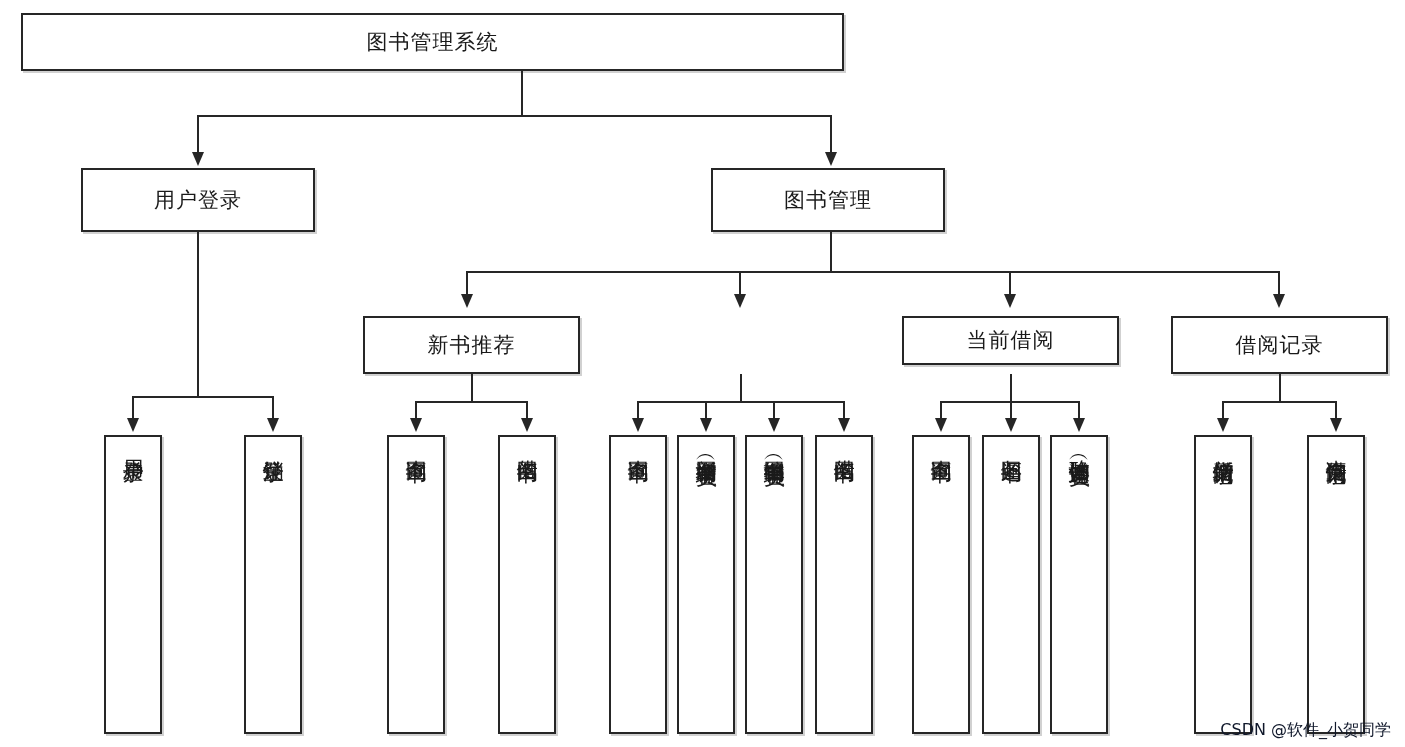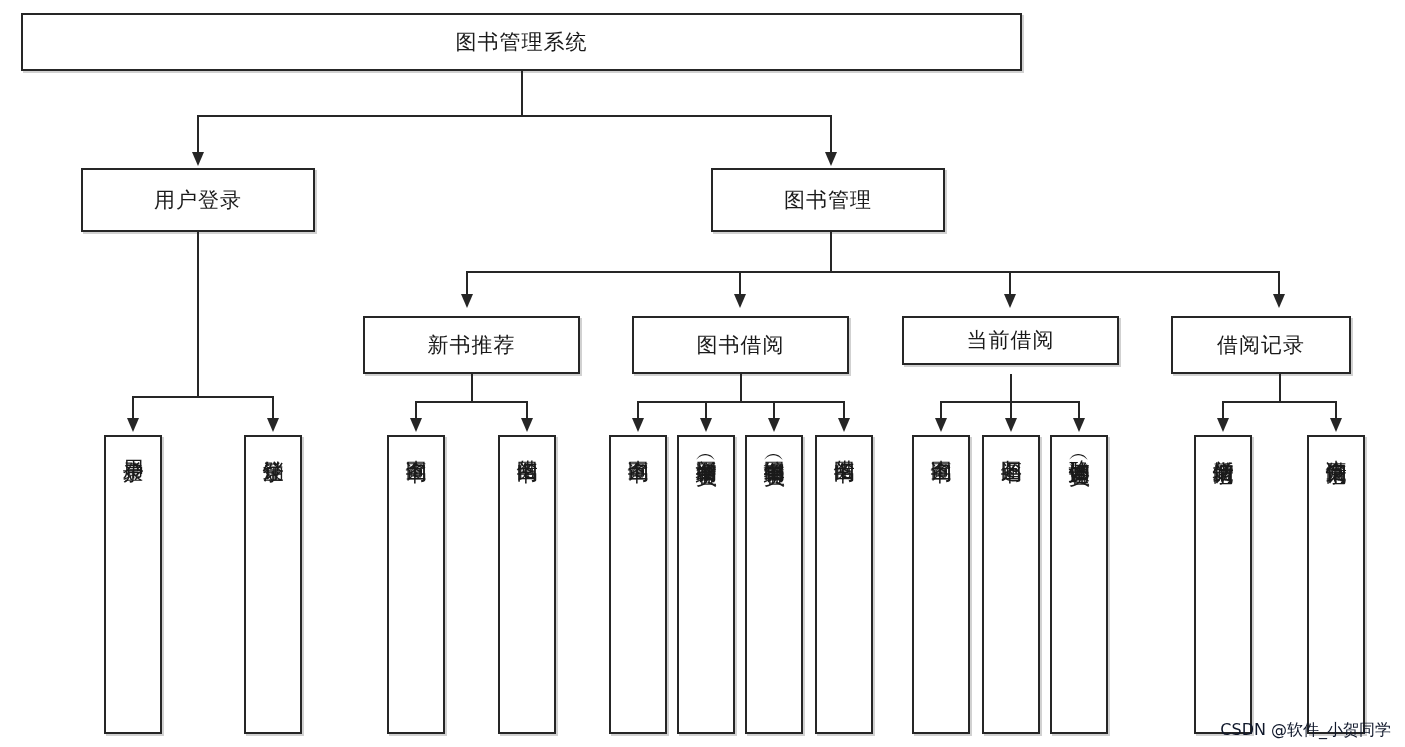--- a/index.html
+++ b/index.html
@@ -82,21 +82,21 @@
     color: #0f172a;
     white-space: nowrap;
     font-family: "DejaVu Sans", sans-serif;
   }
 </style>
 </head>
 <body>
 
 <div id="canvas">
 
-  <div class="node root h" style="left:21px; top:13px; width:1001px; height:58px;">
+  <div class="node root h" style="left:21px; top:13px; width:823px; height:58px;">
     <span class="label">图书管理系统</span>
   </div>
 
   <div class="seg v" style="left:521px; top:71px; width:2px; height:45px;"></div>
 
   <div class="seg h" style="left:197px; top:115px; width:635px; height:2px;"></div>
 
   <div class="seg v" style="left:197px; top:115px; width:2px; height:38px;"></div>
   <div class="arrow" style="left:192px; top:152px;"></div>
 
@@ -125,27 +125,24 @@
   <div class="seg v" style="left:739px; top:271px; width:2px; height:24px;"></div>
   <div class="arrow" style="left:734px; top:294px;"></div>
   <div class="seg v" style="left:1009px; top:271px; width:2px; height:24px;"></div>
   <div class="arrow" style="left:1004px; top:294px;"></div>
   <div class="seg v" style="left:1278px; top:271px; width:2px; height:24px;"></div>
   <div class="arrow" style="left:1273px; top:294px;"></div>
 
   <div class="node h" style="left:363px; top:316px; width:217px; height:58px;">
     <span class="label">新书推荐</span>
   </div>
-  <div class="node h" style="left:632px; top:316px; width:217px; height:58px;">
-    <span class="label">图书借阅</span>
-  </div>
   <div class="node h" style="left:902px; top:316px; width:217px; height:49px;">
     <span class="label">当前借阅</span>
   </div>
-  <div class="node h" style="left:1171px; top:316px; width:180px; height:58px;">
+  <div class="node h" style="left:1171px; top:316px; width:217px; height:58px;">
     <span class="label">借阅记录</span>
   </div>
 
   <div class="seg v" style="left:471px; top:374px; width:2px; height:28px;"></div>
   <div class="seg h" style="left:415px; top:401px; width:113px; height:2px;"></div>
   <div class="seg v" style="left:415px; top:401px; width:2px; height:17px;"></div>
   <div class="arrow" style="left:410px; top:418px;"></div>
   <div class="seg v" style="left:526px; top:401px; width:2px; height:17px;"></div>
   <div class="arrow" style="left:521px; top:418px;"></div>
 

